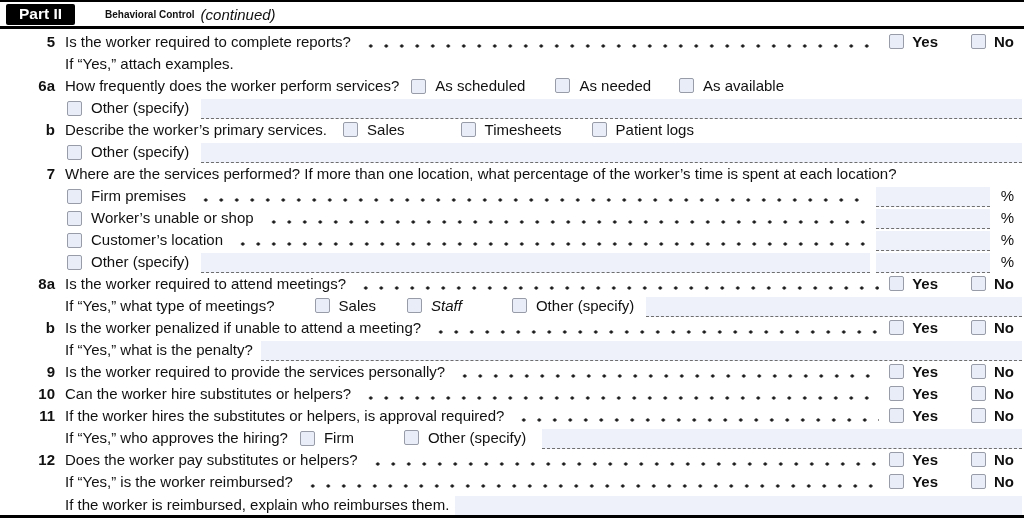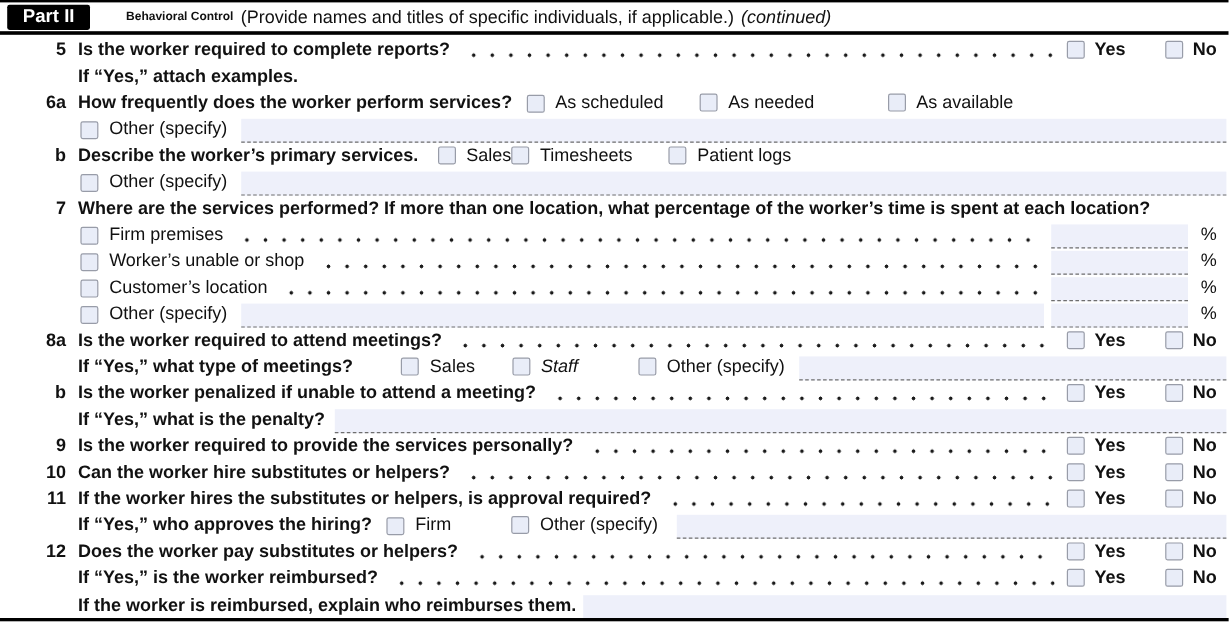--- a/index.html
+++ b/index.html
@@ -14,51 +14,50 @@
   .topline{height:2px;background:#000;flex:none;}
   .hdr{flex:none;display:flex;align-items:center;height:24px;border-bottom:3px solid #000;padding-left:6px;}
   .partbox{background:#000;color:#fff;font-weight:700;font-size:15.5px;line-height:18px;padding:1px 13px 2px;border-radius:2px;flex:none;}
   .hdr-title{font-weight:700;font-size:10px;margin-left:30px;white-space:nowrap;}
   .hdr-sub{margin-left:6px;white-space:nowrap;}
   .hdr-cont{margin-left:6px;font-style:italic;white-space:nowrap;}
   .rows{flex:1;display:flex;flex-direction:column;padding-top:1px;}
   .row{flex:1;display:flex;align-items:center;padding-right:10px;min-height:0;}
   .row.tight{padding-right:2px;}
   .num{width:55px;text-align:right;font-weight:700;flex:none;white-space:nowrap;}
-  .qt{margin-left:10px;white-space:nowrap;flex:none;font-weight:bold;}
+  .qt{margin-left:10px;white-space:nowrap;flex:none;}
   .lead{flex:1;height:4px;align-self:center;margin:9px 6px 0 10px;
     background-image:radial-gradient(circle,#1a1a1a 1.45px,rgba(0,0,0,0) 1.75px);
     background-size:15.5px 4px;background-repeat:repeat-x;background-position:2px 0;}
   .cb{width:13px;height:13px;background:#e9edf8;border:1px solid #989ca8;border-radius:2px;flex:none;box-sizing:content-box;}
   .opt{display:flex;align-items:center;flex:none;white-space:nowrap;}
   .opt .cb{margin-right:9px;}
   .yn{flex:none;display:flex;align-items:center;font-weight:700;margin-left:4px;}
   .yn .cb{margin-right:8px;}
   .yn .gap{width:33px;flex:none;}
   input.fill{
     flex:1;min-width:0;height:19px;align-self:center;margin-top:3px;
     background:#eef0fa;border:none;border-bottom:1.5px dashed #6e6e6e;
     outline:none;padding:0 4px;font:inherit;color:#111;border-radius:0;
   }
   input.pctfill{flex:none;width:106px;}
   .pct{flex:none;width:24px;text-align:right;white-space:nowrap;}
   .ml12{margin-left:12px;align-items:flex-end;} .ml16{margin-left:16px;} .ml30{margin-left:30px;justify-content:center;}
   .ml40{margin-left:40px;} .ml45{margin-left:31px;font-style:italic;} .ml50{margin-left:50px;}
-  .ml56{} .ml64{margin-left:61px;justify-content:center;} .ml8{margin-left:8px;} .ml6{margin-left:6px;}
+  .ml56{margin-left:56px;} .ml64{margin-left:28px;justify-content:center;} .ml8{margin-left:8px;} .ml6{margin-left:6px;}
 </style>
 </head>
 <body>
 
 <div class="page">
   <div class="topline"></div>
 
   <div class="hdr">
     <span class="partbox">Part II</span>
     <span class="hdr-title">Behavioral Control</span>
-    <span class="hdr-sub">(Provide names and titles of specific individuals, if applicable.)</span>
     <span class="hdr-cont">(continued)</span>
   </div>
 
   <div class="rows">
 
     <div class="row">
       <span class="num">5</span>
       <span class="qt">Is the worker required to complete reports?</span>
       <span class="lead"></span>
       <span class="yn">

